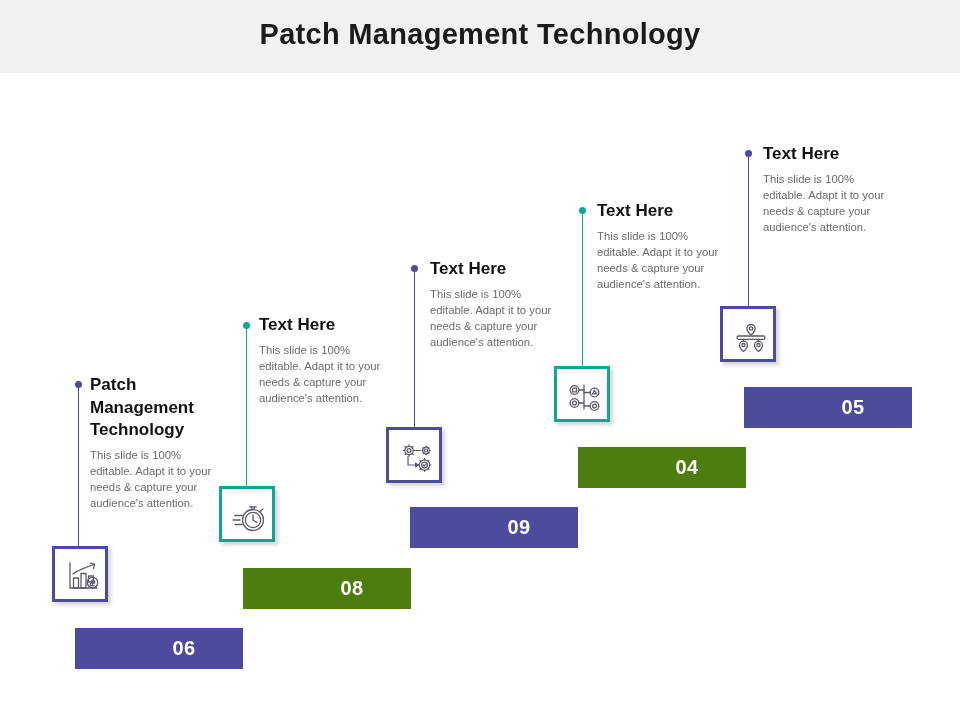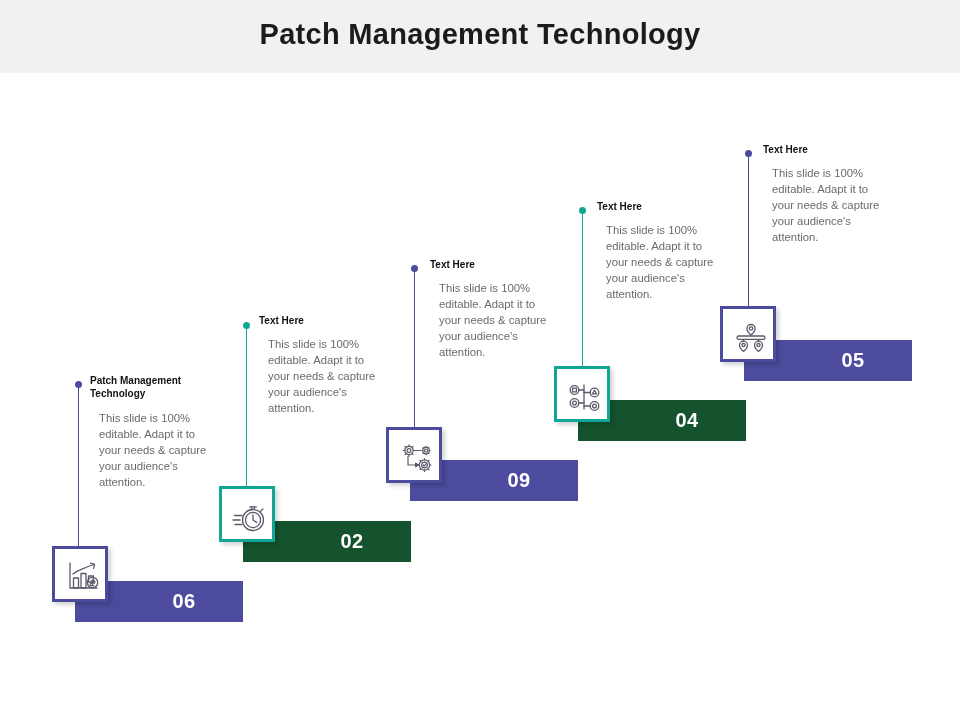--- a/index.html
+++ b/index.html
@@ -23,21 +23,21 @@
     font-size:29px;font-weight:700;color:#1b1b1b;
     letter-spacing:.3px;
     font-family:"Liberation Sans","DejaVu Sans",sans-serif;
   }
 
   
   .step{position:absolute;}
 
   .bar{
     position:absolute;
-    width:168px;height:41px;
+    width:168px;height:41px;margin-top:47px;
   }
   .bar .num{
     position:absolute;right:0;top:0;width:118px;height:41px;
     display:flex;align-items:center;justify-content:center;
     color:#ffffff;font-size:20px;font-weight:700;letter-spacing:.5px;
   }
 
   .tile{
     position:absolute;
     width:56px;height:56px;
@@ -45,30 +45,30 @@
     box-sizing:border-box;
     box-shadow:3px 3px 4px rgba(0,0,0,.17);
   }
   .tile svg{position:absolute;left:8px;top:8px;width:40px;height:40px;display:block;}
 
   .connector{position:absolute;width:1px;}
   .dot{position:absolute;width:7px;height:7px;border-radius:50%;}
 
   .txtblock{position:absolute;width:126px;}
   .txt-title{
-    font-size:10px;font-weight:700;color:#111111;line-height:1.33;
+    font-size:17px;font-weight:700;color:#111111;line-height:1.33;
     margin:0 0 5px 0;
   }
   .txt-body{
-    font-size:11.3px;color:#6b6b6b;line-height:1.42;margin:9px;
+    font-size:11.3px;color:#6b6b6b;line-height:1.42;margin:0;
   }
 
   
   .c-purple-bg{background:#4c4b9e;}
-  .c-teal-bg{background:#14532d;}
+  .c-teal-bg{background:#4d7c0f;}
   .c-purple-bd{border:3px solid #4c4b9e;}
   .c-teal-bd{border:3px solid #11a596;}
   .c-purple-line{background:#4c4b9e;}
   .c-teal-line{background:#11a596;}
   .c-purple-dot{background:#4c4b9e;}
   .c-teal-dot{background:#11a596;}
 </style>
 </head>
 <body>
 
@@ -105,21 +105,21 @@
   </div>
 
   <div class="step">
     <div class="txtblock" style="left:259px;top:314px;">
       <p class="txt-title">Text Here</p>
       <p class="txt-body">This slide is 100% editable. Adapt it to your needs &amp; capture your audience's attention.</p>
     </div>
     <div class="dot c-teal-dot" style="left:243px;top:322px;"></div>
     <div class="connector c-teal-line" style="left:246px;top:328px;height:165px;"></div>
     <div class="bar c-teal-bg" style="left:243px;top:521px;">
-      <div class="num">02</div>
+      <div class="num">08</div>
     </div>
     <div class="tile c-teal-bd" style="left:219px;top:486px;">
       <svg viewBox="0 0 40 40">
         <g fill="none" stroke="#5a5a6b" stroke-width="1.3" stroke-linecap="round" stroke-linejoin="round">
           <circle cx="23" cy="23" r="10.5"></circle>
           <circle cx="23" cy="23" r="7.6"></circle>
           <path d="M23 23 L23 17.8 M23 23 L26.6 25.4"></path>
           <path d="M19.6 9.8 h6.8"></path>
           <path d="M21.6 9.8 v2.8 M24.4 9.8 v2.8"></path>
           <path d="M30.6 14.2 l2.4 -2.3"></path>

